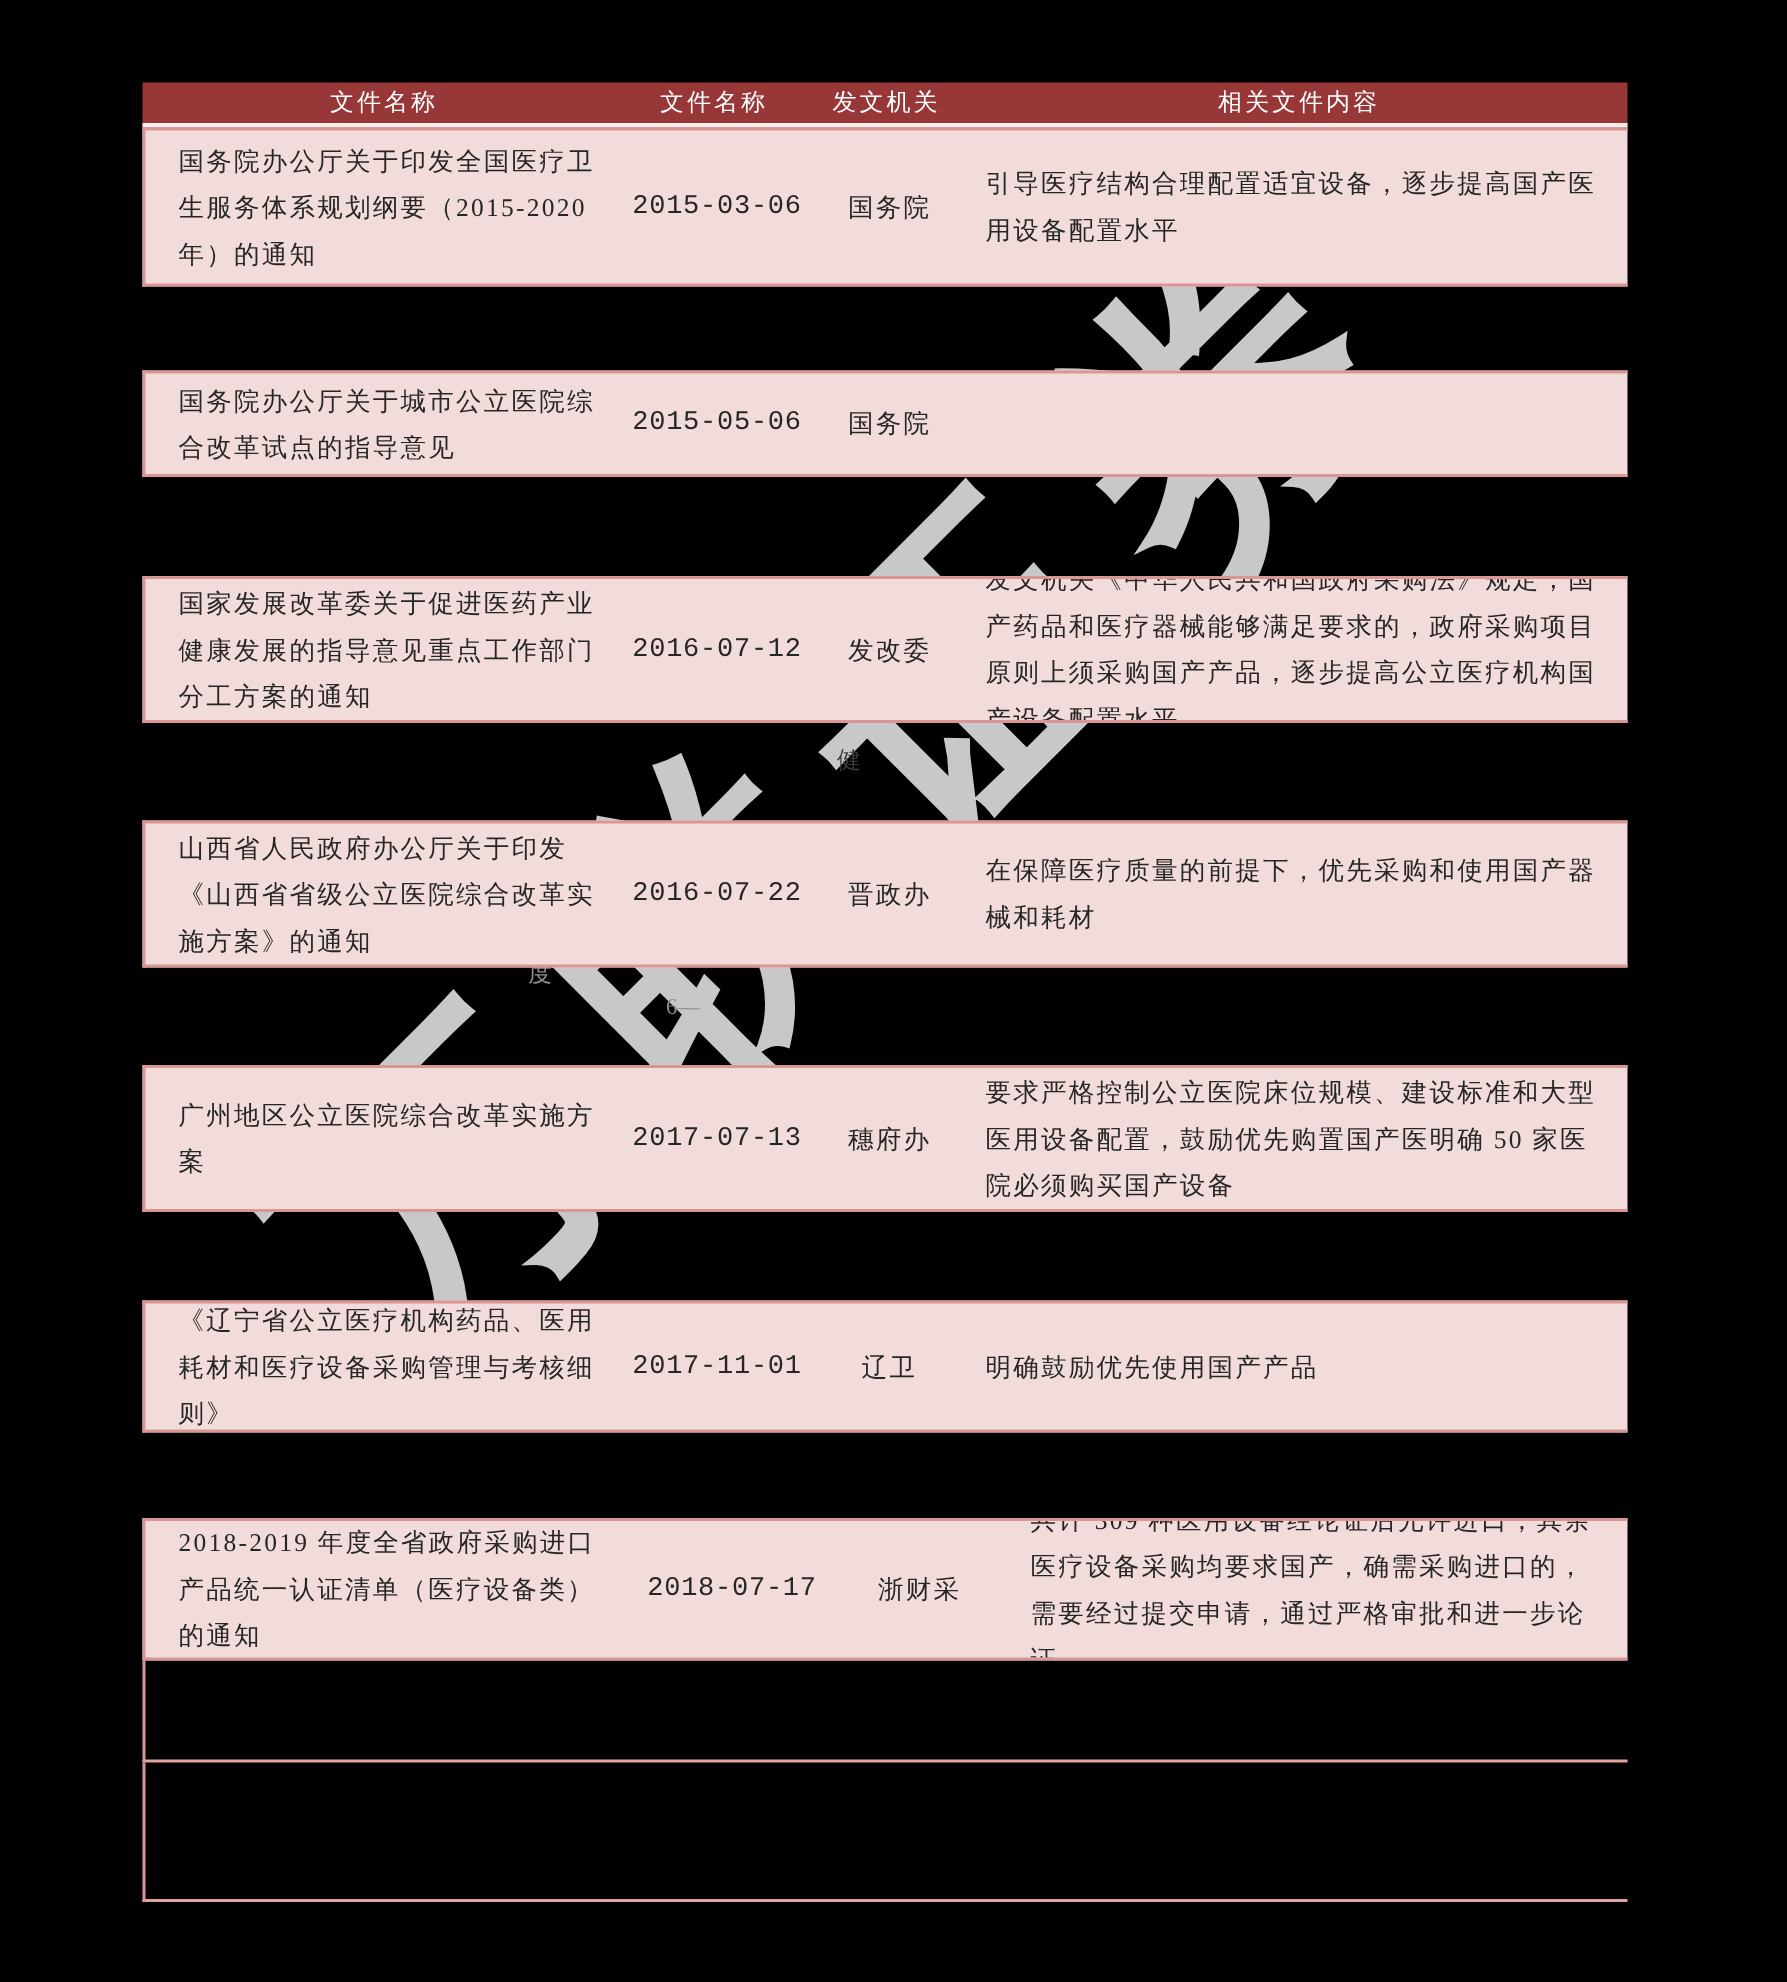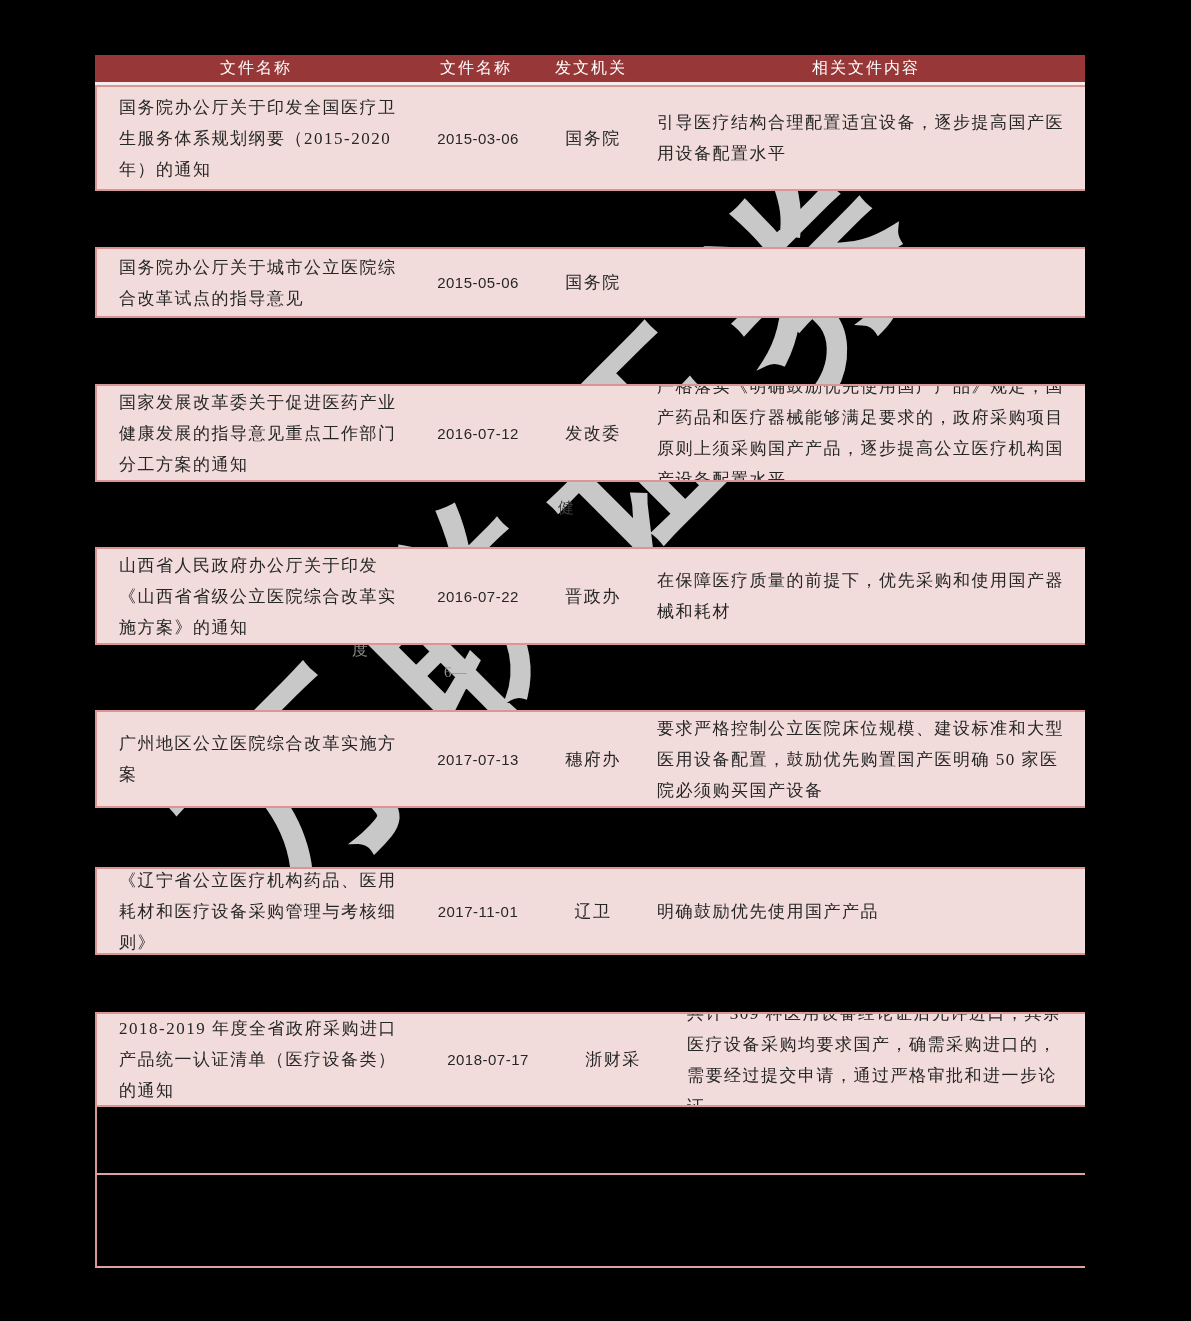--- a/index.html
+++ b/index.html
@@ -40,21 +40,21 @@
 
   .row{
     display:flex;align-items:center;box-sizing:border-box;overflow:hidden;
     background:var(--row-bg);color:var(--body-text);
     border-top:2px solid var(--border);border-bottom:2px solid var(--border);
     border-left:2px solid var(--border);
     font-size:17px;letter-spacing:1.5px;line-height:31px;
   }
   .cell{box-sizing:border-box;}
   .c-name{width:322px;padding:4px 8px 4px 22px;}
-  .c-date{width:118px;text-align:center;letter-spacing:0.5px;font-family:Liberation Sans, sans-serif;font-size:15px;}
+  .c-date{width:118px;text-align:center;letter-spacing:0.5px;font-family:Liberation Mono, monospace;font-size:18px;}
   .c-agency{width:112px;text-align:center;}
   .c-content{flex:1;padding:4px 12px 4px 8px;}
 
   .band{box-sizing:border-box;background:transparent;}
   .band-bordered{
     border-left:2px solid var(--border);
     border-bottom:2px solid var(--band-border);
   }
 </style>
 </head>
@@ -85,21 +85,21 @@
         <div class="row" style="height: 71px;">
           <div class="cell c-name">国务院办公厅关于城市公立医院综合改革试点的指导意见</div>
           <div class="cell c-date">2015-05-06</div>
           <div class="cell c-agency">国务院</div>
         </div>
         <div class="band" style="height: 66px;"></div>
         <div class="row" style="height: 98px; justify-content: space-between;">
           <div class="cell c-name">国家发展改革委关于促进医药产业健康发展的指导意见重点工作部门分工方案的通知</div>
           <div class="cell c-date">2016-07-12</div>
           <div class="cell c-agency">发改委</div>
-          <div class="cell c-content">严格落实《明确鼓励优先使用国产产品》规定，国产药品和医疗器械能够满足要求的，政府采购项目原则上须采购国产产品，逐步提高公立医疗机构国产设备配置水平。</div>
+          <div class="cell c-content">发文机关《中华人民共和国政府采购法》规定，国产药品和医疗器械能够满足要求的，政府采购项目原则上须采购国产产品，逐步提高公立医疗机构国产设备配置水平。</div>
         </div>
         <div class="band" style="height: 65px;"></div>
         <div class="row" style="height: 98px;">
           <div class="cell c-name">山西省人民政府办公厅关于印发《山西省省级公立医院综合改革实施方案》的通知</div>
           <div class="cell c-date">2016-07-22</div>
           <div class="cell c-agency">晋政办</div>
           <div class="cell c-content">在保障医疗质量的前提下，优先采购和使用国产器械和耗材</div>
         </div>
         <div class="band" style="height: 65px;"></div>
         <div class="row" style="height: 98px;">

